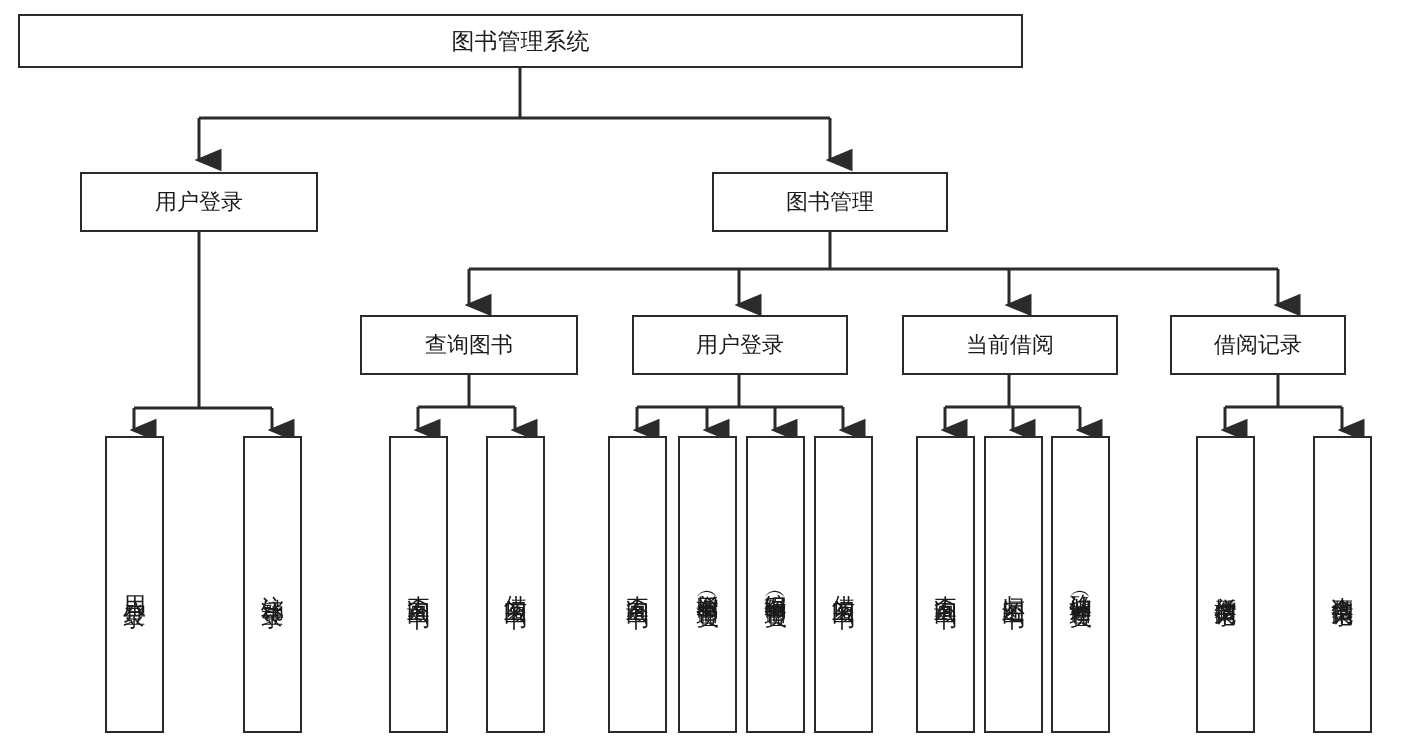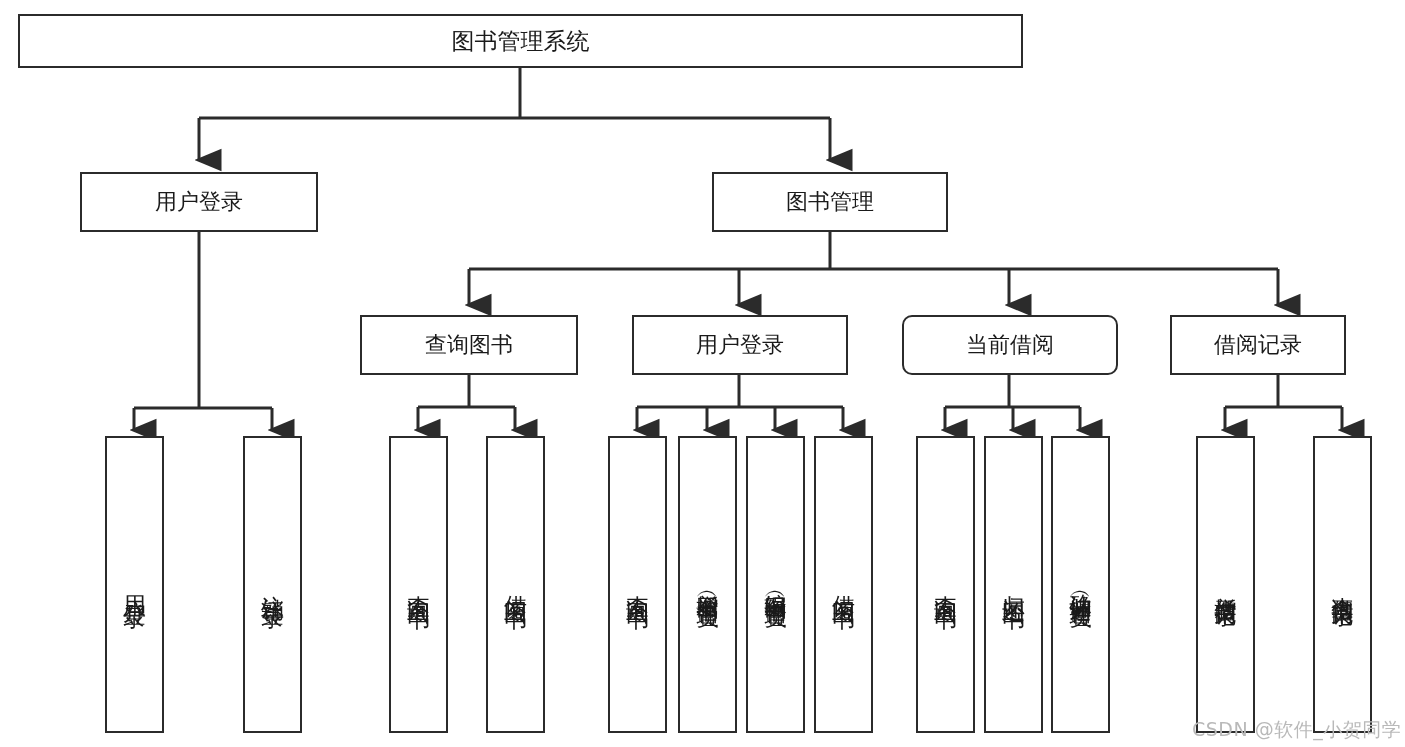--- a/index.html
+++ b/index.html
@@ -141,21 +141,21 @@
   <div class="node horiz" style="left:712px; top:172px; width:236px; height:60px;">
     <span class="node-label">图书管理</span>
   </div>
 
   <div class="node horiz" style="left:360px; top:315px; width:218px; height:60px;">
     <span class="node-label">查询图书</span>
   </div>
   <div class="node horiz" style="left:632px; top:315px; width:216px; height:60px;">
     <span class="node-label">用户登录</span>
   </div>
-  <div class="node horiz" style="left:902px; top:315px; width:216px; height:60px;border-radius:10px;">
+  <div class="node horiz" style="left:902px; top:315px; width:216px; height:60px;">
     <span class="node-label">当前借阅</span>
   </div>
   <div class="node horiz" style="left:1170px; top:315px; width:176px; height:60px;">
     <span class="node-label">借阅记录</span>
   </div>
 
   <div class="node vert" style="left:105px; top:436px; width:59px; height:297px;">
     <span class="node-label">用户登录</span>
   </div>
   <div class="node vert" style="left:243px; top:436px; width:59px; height:297px;">
@@ -192,15 +192,14 @@
     <span class="node-label">确认归还（管理员）</span>
   </div>
 
   <div class="node vert tall" style="left:1196px; top:436px; width:59px; height:297px;">
     <span class="node-label">新增借阅记录</span>
   </div>
   <div class="node vert tall" style="left:1313px; top:436px; width:59px; height:297px;">
     <span class="node-label">查询借阅记录</span>
   </div>
 
-  <div class="watermark" style="left:1192px; top:717px;">CSDN @软件_小贺同学</div>
 
 </div>
 
 </body></html>

